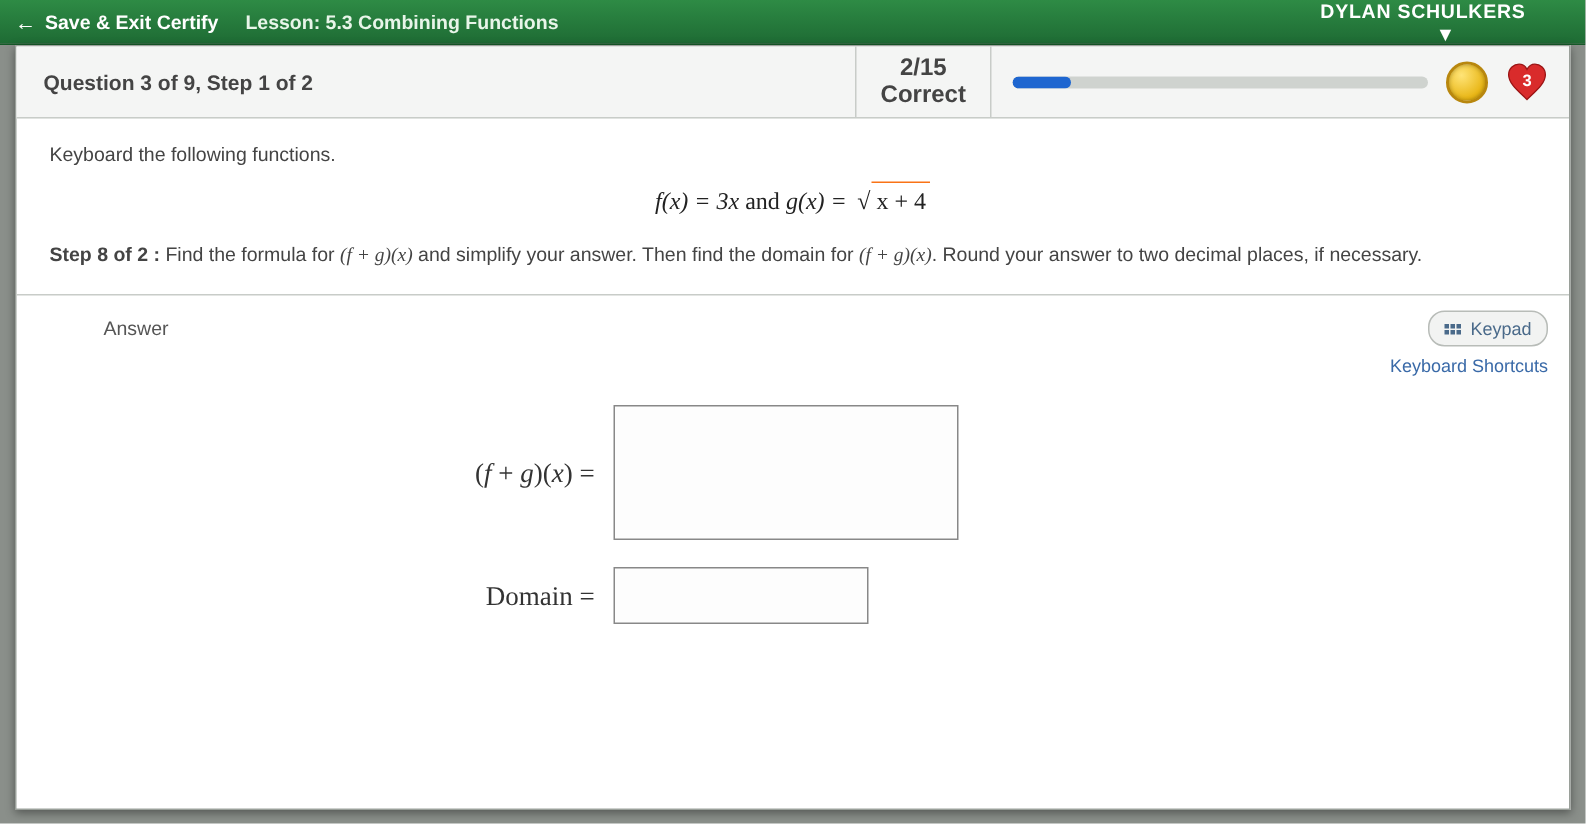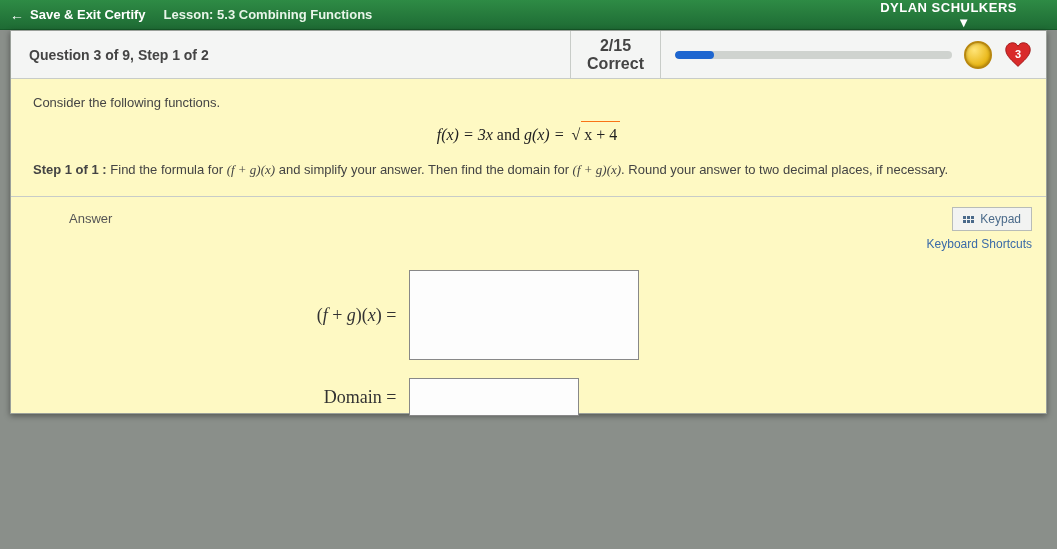--- a/index.html
+++ b/index.html
@@ -22,24 +22,24 @@
     border-bottom: 1px solid #155a28;
   }
   .back-arrow { margin-right: 6px; font-size: 14px; }
   .save-exit { margin-right: 18px; cursor: pointer; }
   .lesson-title { font-weight: bold; color: #e8f5e9; text-align: center; }
   .topbar-right { margin-left: auto; display: flex; align-items: center; flex-direction: column; }
   .username { font-weight: bold; margin-right: 30px; letter-spacing: 0.5px; }
   .dropdown-caret { color: #fff; cursor: pointer; }
 
   .content-frame {
-    background: #fef9c3;
+    background: #ffffff;
     margin: 0 10px;
     border: 1px solid #9aa09a;
-    height: 384px;
+    height: 510px;
     box-shadow: 0 2px 6px rgba(0,0,0,0.4);
   }
 
   .header-row {
     display: flex;
     align-items: stretch;
     border-bottom: 1px solid #c8ccc8;
     height: 48px;
     background: #f4f5f4;
   }
@@ -148,21 +148,21 @@
     font-size: 12px;
   }
   .keypad-btn {
     display: inline-flex;
     align-items: center;
     gap: 6px;
     border: 1px solid #b8bcb8;
     background: #f2f3f2;
     color: #4a6a8a;
     padding: 4px 10px;
-    border-radius: 0;
+    border-radius: 11px;
     cursor: pointer;
   }
   .keypad-icon {
     display: inline-grid;
     grid-template-columns: repeat(3, 3px);
     grid-template-rows: repeat(2, 3px);
     gap: 1px;
   }
   .keypad-icon span { background: #4a6a8a; width: 3px; height: 3px; }
   .kb-shortcuts { color: #3a6aa8; margin-top: 6px; cursor: pointer; }
@@ -233,26 +233,26 @@
       <div class="heart">
         <svg viewBox="0 0 32 32">
           <path d="M16 29 C10 23 2 17 2 10 C2 5 6 2 10 2 C13 2 15 4 16 6 C17 4 19 2 22 2 C26 2 30 5 30 10 C30 17 22 23 16 29 Z" fill="#d92b2b" stroke="#9a1414" stroke-width="1"></path>
         </svg>
         <span class="heart-count">3</span>
       </div>
     </div>
   </div>
 
   <div class="problem-block">
-    <div class="intro">Consider the following functions.</div>
+    <div class="intro">Keyboard the following functions.</div>
     <div class="formula">
       <span class="fx">f(x) = 3x</span><span> and </span><span class="fx">g(x) = </span><span class="sqrt">√<span class="radicand">x + 4</span></span>
     </div>
     <div class="step-line">
-      <b>Step 1 of 1 :</b><span> Find the formula for </span><span class="mfrag">(f + g)(x)</span><span> and simplify your answer. Then find the domain for </span><span class="mfrag">(f + g)(x)</span><span>. Round your answer to two decimal places, if necessary.</span>
+      <b>Step 8 of 2 :</b><span> Find the formula for </span><span class="mfrag">(f + g)(x)</span><span> and simplify your answer. Then find the domain for </span><span class="mfrag">(f + g)(x)</span><span>. Round your answer to two decimal places, if necessary.</span>
     </div>
   </div>
 
   <div class="answer-block">
     <div class="answer-label">Answer</div>
     <div class="aux-right">
       <div class="keypad-btn">
         <span class="keypad-icon">
           <span></span>
             <span></span>

